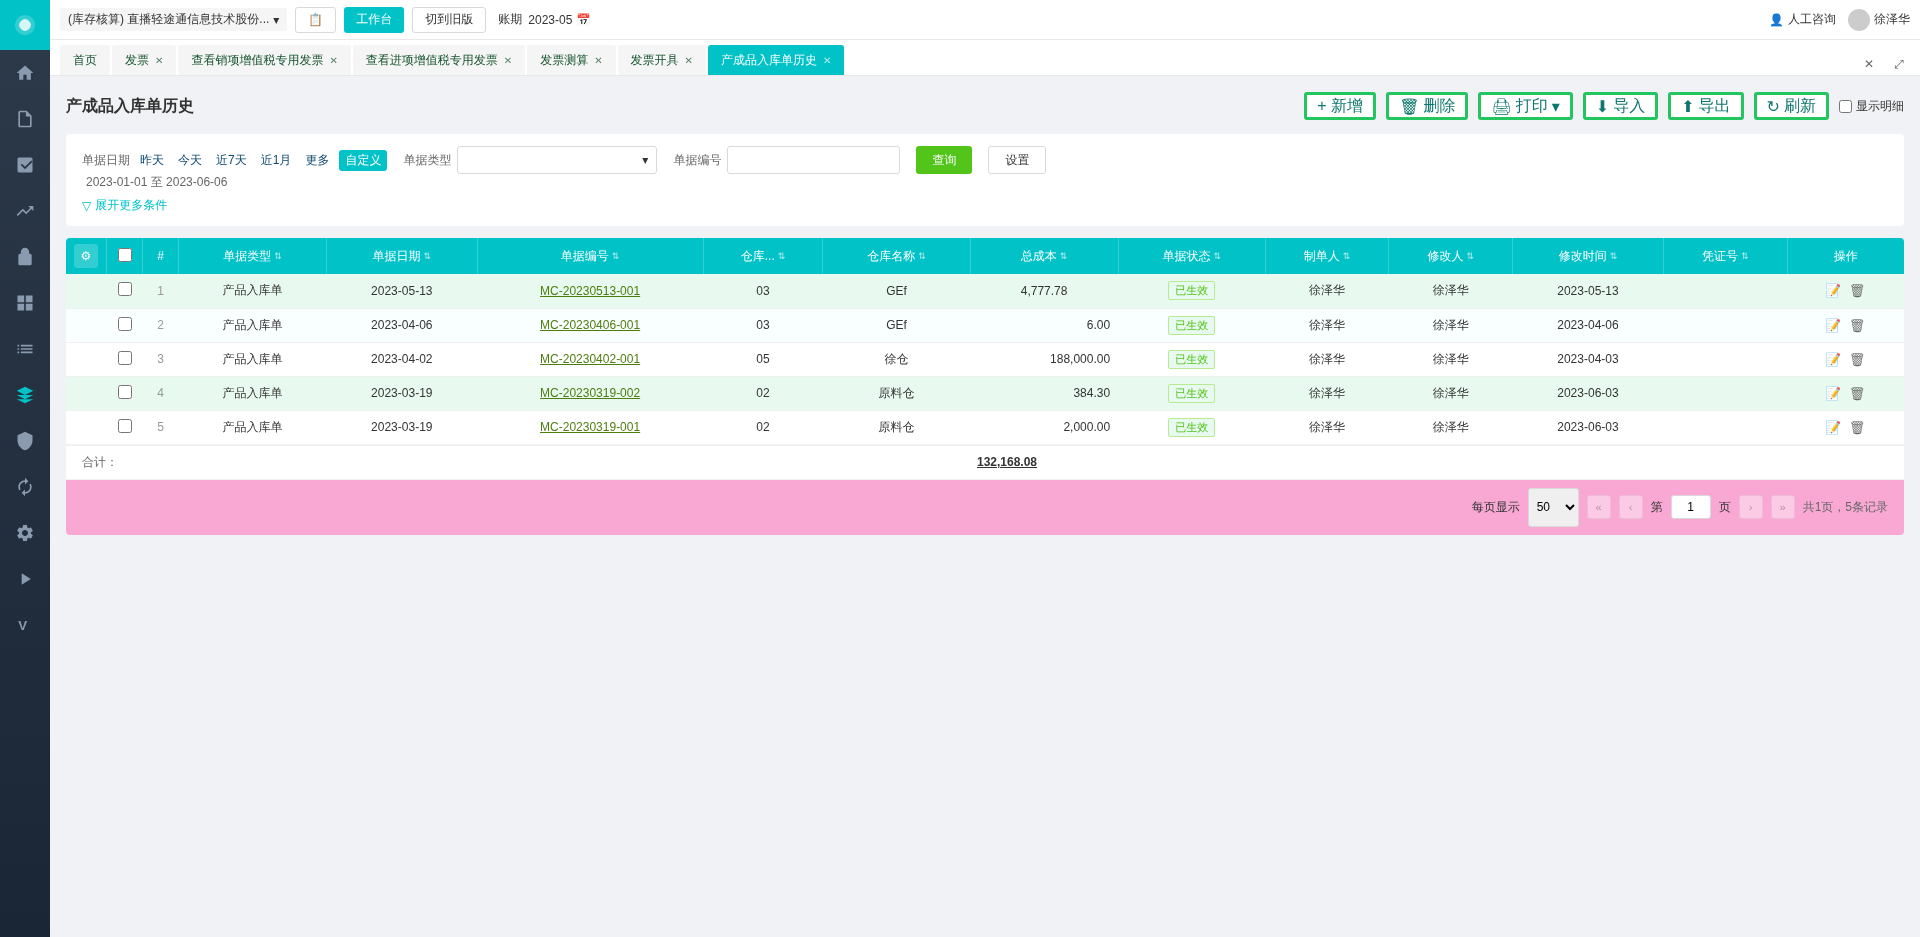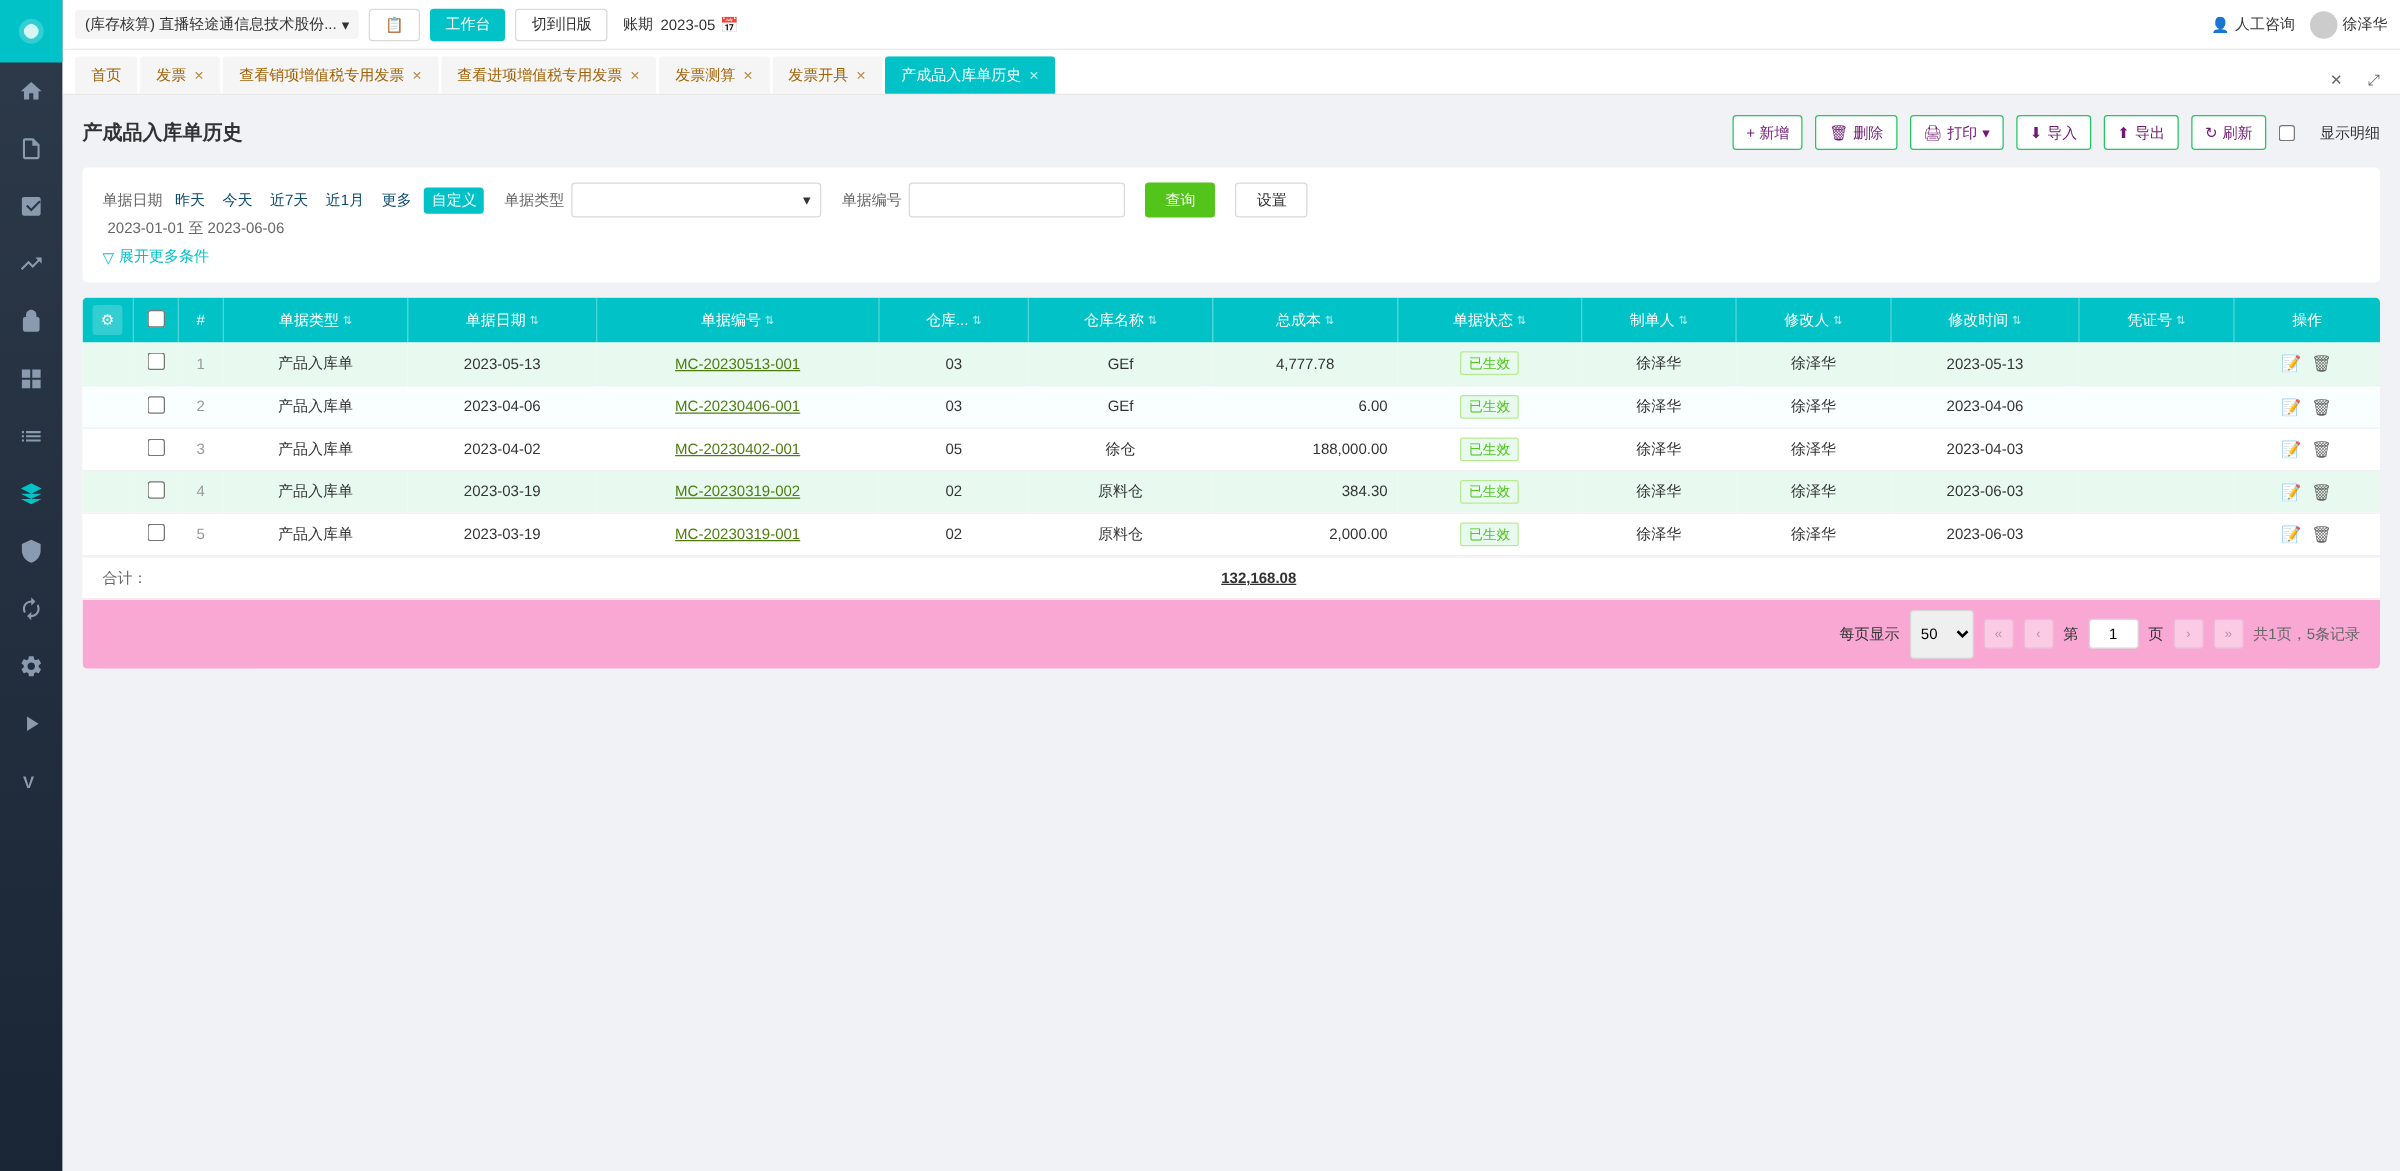--- a/index.html
+++ b/index.html
@@ -21,32 +21,32 @@
     .topbar-company { display: flex; align-items: center; gap: 4px; font-size: 12px; color: #333; background: #f5f5f5; padding: 3px 8px; border-radius: 3px; cursor: pointer; }
     .topbar-btn { height: 26px; padding: 0 12px; border-radius: 3px; border: none; cursor: pointer; font-size: 12px; }
     .btn-workbench { background: #00c2c7; color: #fff; }
     .btn-switch { background: #fff; border: 1px solid #d9d9d9; color: #333; }
     .topbar-period { display: flex; align-items: center; gap: 4px; font-size: 12px; color: #333; margin-left: 4px; }
     .topbar-right { margin-left: auto; display: flex; align-items: center; gap: 12px; font-size: 12px; color: #333; }
     .topbar-user { display: flex; align-items: center; gap: 4px; cursor: pointer; }
 
     
     .tabs { height: 36px; background: #fff; border-bottom: 1px solid #e8e8e8; display: flex; align-items: flex-end; padding: 0 10px; flex-shrink: 0; gap: 2px; }
-    .tab { height: 30px; padding: 0 12px; display: flex; align-items: center; gap: 6px; font-size: 12px; color: #a16207; cursor: pointer; border-radius: 3px 3px 0 0; border: 1px solid transparent; border-bottom: none; background: #f5f5f5; white-space: nowrap; }
+    .tab { height: 30px; padding: 0 12px; display: flex; align-items: center; gap: 6px; font-size: 12px; color: #14532d; cursor: pointer; border-radius: 3px 3px 0 0; border: 1px solid transparent; border-bottom: none; background: #f5f5f5; white-space: nowrap; }
     .tab.active { background: #00c2c7; color: #fff; border-color: #00c2c7; }
     .tab-close { font-size: 10px; opacity: 0.7; }
     .tabs-end { margin-left: auto; display: flex; align-items: center; gap: 8px; }
     .tab-icon-btn { width: 22px; height: 22px; display: flex; align-items: center; justify-content: center; cursor: pointer; color: #666; }
 
     
     .page { flex: 1; overflow: auto; background: #f0f2f5; padding: 16px; }
     .page-header { display: flex; align-items: center; justify-content: space-between; margin-bottom: 14px; }
     .page-title { font-size: 16px; font-weight: 600; color: #333; }
     .page-actions { display: flex; align-items: center; gap: 10px; }
-    .action-btn { height: 28px; padding: 0 10px; border-radius: 3px; border: 1px solid #22c55e; background: #fff; color: #701a75; font-size: 12px; cursor: pointer; display: flex; align-items: center; gap: 4px; }
+    .action-btn { height: 28px; padding: 0 10px; border-radius: 3px; border: 3px solid #22c55e; background: #fff; color: #0f766e; font-size: 16px; cursor: pointer; display: flex; align-items: center; gap: 4px; }
 
     
     .filter-area { background: #fff; border-radius: 4px; padding: 12px 16px; margin-bottom: 12px; }
     .filter-row { display: flex; align-items: center; gap: 16px; flex-wrap: wrap; }
     .filter-item { display: flex; align-items: center; gap: 6px; }
     .filter-label { color: #666; font-size: 12px; white-space: nowrap; }
     .filter-date-options { display: flex; gap: 6px; align-items: center; }
     .date-option { font-size: 12px; color: #0c4a6e; cursor: pointer; padding: 2px 4px; }
     .date-option.custom { background: #00c2c7; color: #fff; border-radius: 3px; padding: 2px 6px; }
     .filter-date-range { font-size: 12px; color: #666; margin-left: 4px; }
@@ -83,21 +83,21 @@
     .footer-total-value { font-weight: 600; margin-left: 8px; text-decoration: underline; }
 
     
     .pagination { background: #f9a8d4; border-top: 1px solid #f0f0f0; padding: 8px 16px; display: flex; align-items: center; justify-content: flex-end; gap: 8px; font-size: 12px; color: #333; }
     .page-size-select { height: 39px; border: 1px solid #d9d9d9; border-radius: 3px; padding: 0 4px; font-size: 12px; }
     .page-nav-btn { width: 24px; height: 24px; border: 1px solid #d9d9d9; border-radius: 3px; background: #fff; cursor: pointer; display: inline-flex; align-items: center; justify-content: center; color: #666; font-size: 11px; }
     .page-nav-btn:disabled { opacity: 0.4; cursor: not-allowed; }
     .page-input { width: 40px; height: 24px; border: 1px solid #d9d9d9; border-radius: 3px; text-align: center; font-size: 12px; }
     .page-info { color: #666; }
 
-    .display-toggle { display: flex; align-items: center; gap: 20px; font-size: 12px; color: #333; justify-content: space-between; }
+    .display-toggle { display: flex; align-items: center; gap: 4px; font-size: 12px; color: #333; justify-content: space-between; }
     .display-toggle input { cursor: pointer; }
 
     input[type="checkbox"] { accent-color: #00c2c7; }
   </style>
 </head>
 <body>
 
 <div class="sidebar">
   <div class="sidebar-logo">
     <svg viewBox="0 0 28 28" fill="none">

